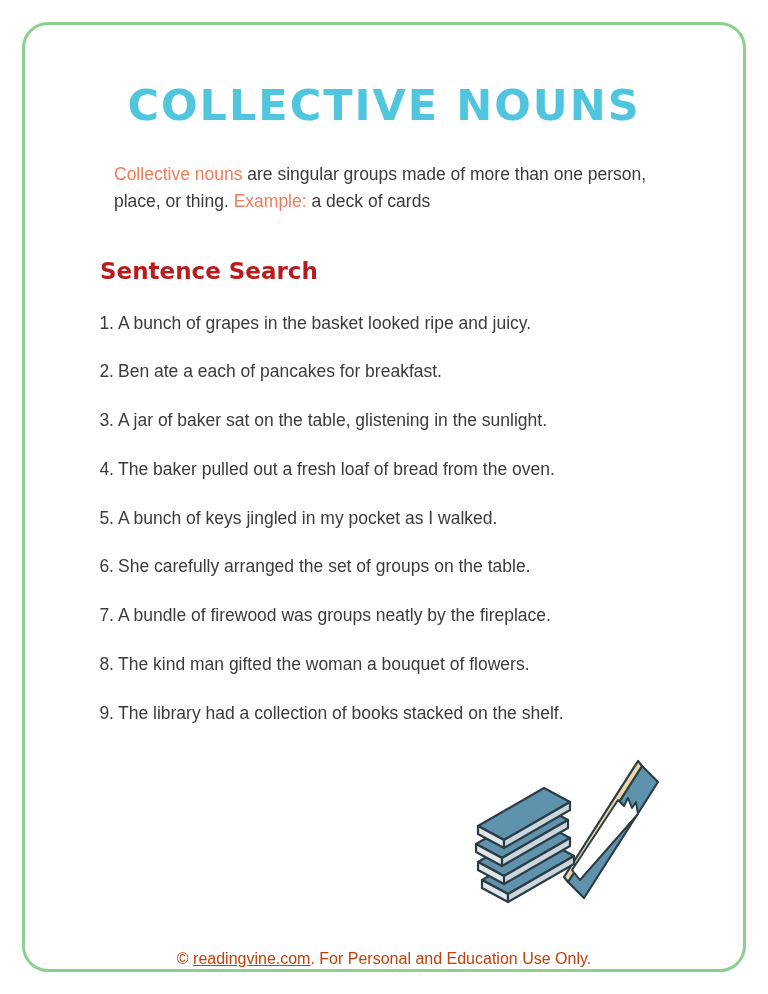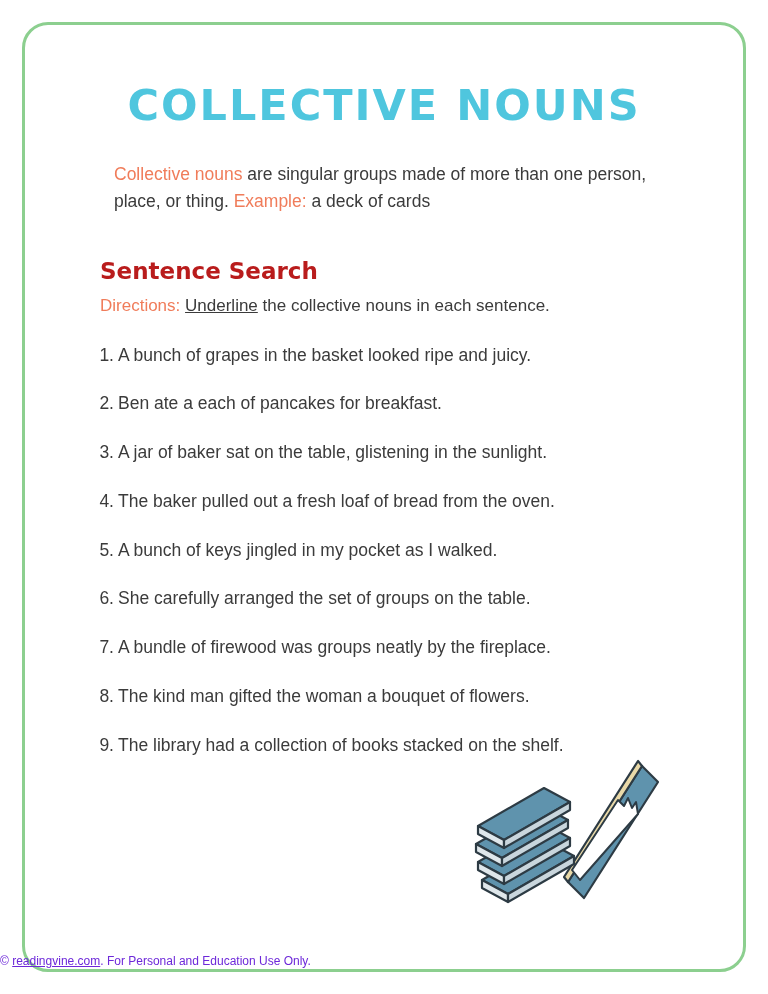--- a/index.html
+++ b/index.html
@@ -97,23 +97,23 @@
     flex: 0 0 auto;
   }
   .item-text {
     flex: 1 1 auto;
   }
   .footer {
     position: absolute;
     left: 0;
     right: 0;
     bottom: 42px;
-    text-align: left;
-    font-size: 12px;
-    color: #6d28d9;
+    text-align: center;
+    font-size: 16px;
+    color: #c2410c;
   }
   .footer .site {
     text-decoration: underline;
   }
   .gum-art {
     position: absolute;
     left: 462px;
     top: 752px;
     width: 200px;
     height: 160px;
@@ -128,24 +128,20 @@
   <div class="content">
 
     <h1 class="title">COLLECTIVE NOUNS</h1>
 
     <p class="intro">
       <span class="accent">Collective nouns</span><span> are singular groups made of more than one person, place, or thing. </span><span class="accent">Example:</span><span> a deck of cards</span>
     </p>
 
     <h2 class="section-heading">Sentence Search</h2>
 
-    <p class="directions">
-      <span class="accent">Directions:</span>
-      <span class="under">Underline</span><span> the collective nouns in each sentence.</span>
-    </p>
 
     <ul class="items">
       <li class="item">
         <span class="item-num">1.</span>
         <span class="item-text">A bunch of grapes in the basket looked ripe and juicy.</span>
       </li>
       <li class="item">
         <span class="item-num">2.</span>
         <span class="item-text">Ben ate a each of pancakes for breakfast.</span>
       </li>

